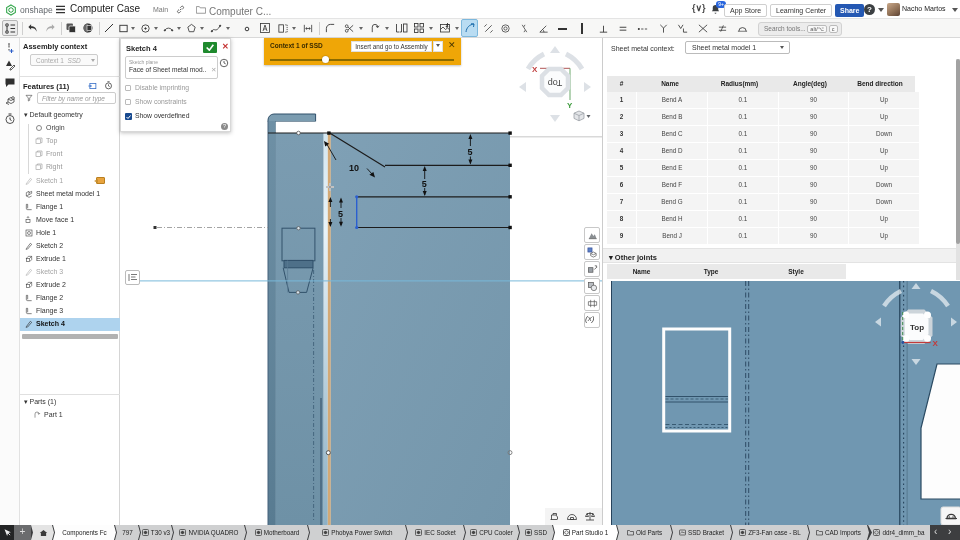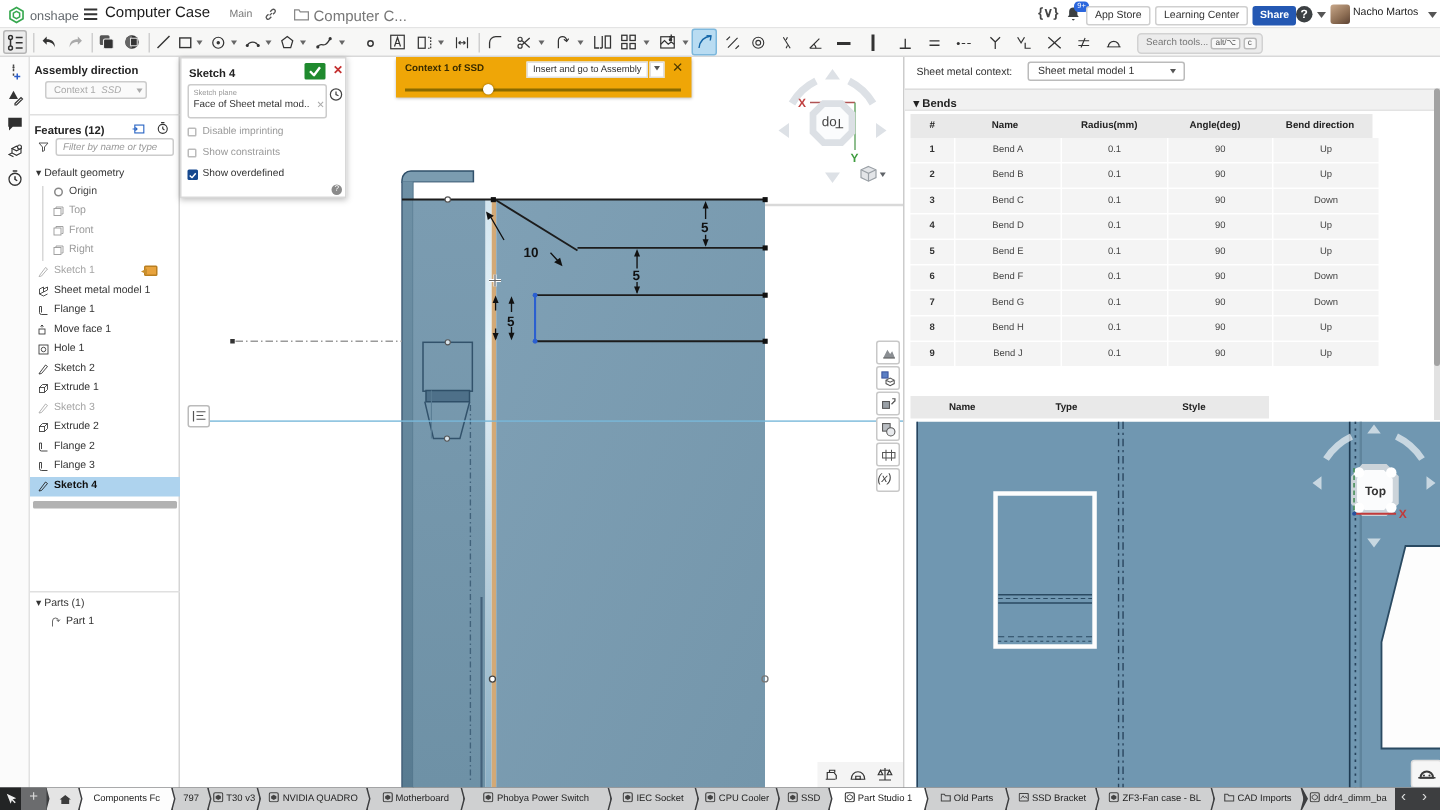--- a/index.html
+++ b/index.html
@@ -234,27 +234,27 @@
         <path d="M8 8 14 5l6 3-6 3z"></path>
         <path d="M8 8v6l6 3 6-3V8M8 14l-4 2 6 3"></path>
         <circle cx="18" cy="6" r="2.6" fill="#fff"></circle>
       </svg>
     <svg class="abs" style="left:4px;top:75px" width="12" height="12" viewBox="0 0 24 24" fill="none" stroke="#333" stroke-width="1.7">
         <circle cx="12" cy="13" r="8"></circle>
         <path d="M12 9v4l3 2M9 2h6" stroke-width="2"></path>
       </svg>
   </div>
   <div class="abs" id="lpanel">
-    <div class="abs" style="left:3px;top:4px;font-size:7.5px;font-weight:bold;color:#222">Assembly direction</div>
+    <div class="abs" style="left:3px;top:4px;font-size:7.5px;font-weight:bold;color:#222">Assembly context</div>
     <div class="abs" style="left:10px;top:16px;width:68px;height:12px;border:1px solid #ccc;border-radius:2px;background:#fafafa">
       <span class="abs" style="left:5px;top:2px;font-size:6.5px;color:#aaa">Context 1&nbsp;&nbsp;<i>SSD</i></span>
       <span class="abs" style="left:60px;top:4px;width:0;height:0;border-left:2.5px solid transparent;border-right:2.5px solid transparent;border-top:3.5px solid #aaa"></span>
     </div>
     <div class="abs" style="left:0;top:38px;width:100px;height:1px;background:#e0e0e0"></div>
-    <div class="abs" style="left:3px;top:44px;font-size:7.5px;font-weight:bold;color:#222">Features (12)</div>
+    <div class="abs" style="left:3px;top:44px;font-size:7.5px;font-weight:bold;color:#222">Features (11)</div>
     <svg class="abs" style="left:68px;top:44px" width="9" height="8" viewBox="0 0 24 20" fill="none" stroke="#2b66c4" stroke-width="2">
         <rect x="5" y="3" width="16" height="14"></rect>
         <path d="M1 10h8M6 7l3 3-3 3"></path>
       </svg>
     <svg class="abs" style="left:84px;top:43px" width="9" height="9" viewBox="0 0 24 24" fill="none" stroke="#333" stroke-width="2">
         <circle cx="12" cy="13" r="8"></circle>
         <path d="M12 9v4l3 2M9 2h6"></path>
       </svg>
     <svg class="abs" style="left:5px;top:56px" width="8" height="8" viewBox="0 0 24 24" fill="none" stroke="#555" stroke-width="2">
         <path d="M3 4h18l-7 8v7l-4 2v-9z"></path>
@@ -534,23 +534,20 @@
       <span class="abs" style="left:171.5px;top:6px;width:0;height:0;border-left:2.5px solid transparent;border-right:2.5px solid transparent;border-top:3.5px solid #555"></span>
       <span class="abs" style="left:184px;top:2px;font-size:9px;color:#4a3800">✕</span>
       <div class="abs" style="left:6px;top:21.2px;width:184px;height:1.6px;background:#8a6a00"></div>
       <div class="abs" style="left:58px;top:18px;width:7px;height:7px;border-radius:50%;background:#fff;box-shadow:0 0 1.5px rgba(0,0,0,.5)"></div>
     </div>
   </div>
   <div class="abs" id="rpanel">
     <span class="abs" style="left:8px;top:7px;font-size:7px;color:#333">Sheet metal context:</span>
     <span class="abs" style="left:82px;top:3px;width:105px;height:13px;border:1px solid #bbb;border-radius:2px;background:#fff;font-size:7px;color:#333;line-height:12px;padding-left:6px">Sheet metal model 1</span>
     <span class="abs" style="left:177px;top:8px;width:0;height:0;border-left:2.8px solid transparent;border-right:2.8px solid transparent;border-top:3.6px solid #555"></span>
-    <div class="abs" style="left:0;top:21px;width:358px;height:15px;background:#f1f1f1;border-top:1px solid #ddd;border-bottom:1px solid #e3e3e3">
-      <span class="abs" style="left:6px;top:3.5px;font-size:7.5px;font-weight:bold;color:#222">▾ Bends</span>
-    </div>
     <div class="abs" style="left:4px;top:38px;width:308px;height:16px;background:#e9e9e9"></div>
     <span class="abs small" style="left:4px;top:42px;width:29px;text-align:center;font-weight:bold;font-size:6.5px;color:#222">#</span>
     <span class="abs small" style="left:33px;top:42px;width:68px;text-align:center;font-weight:bold;font-size:6.5px;color:#222">Name</span>
     <span class="abs small" style="left:101px;top:42px;width:71px;text-align:center;font-weight:bold;font-size:6.5px;color:#222">Radius(mm)</span>
     <span class="abs small" style="left:172px;top:42px;width:70px;text-align:center;font-weight:bold;font-size:6.5px;color:#222">Angle(deg)</span>
     <span class="abs small" style="left:242px;top:42px;width:70px;text-align:center;font-weight:bold;font-size:6.5px;color:#222">Bend direction</span>
     <div id="bendrows">
       <div class="brow" style="top:54px">
           <span class="c1">1</span>
           <span class="c2">Bend A</span>
@@ -607,20 +604,23 @@
           <span class="c4">90</span>
           <span class="c5">Up</span>
         </div>
       <div class="brow" style="top:190px">
           <span class="c1">9</span>
           <span class="c2">Bend J</span>
           <span class="c3">0.1</span>
           <span class="c4">90</span>
           <span class="c5">Up</span>
         </div>
+    </div>
+    <div class="abs" style="left:0;top:210px;width:358px;height:15px;background:#f1f1f1;border-top:1px solid #e3e3e3;border-bottom:1px solid #e3e3e3">
+      <span class="abs" style="left:6px;top:3.5px;font-size:7.5px;font-weight:bold;color:#222">▾ Other joints</span>
     </div>
     <div class="abs" style="left:4px;top:226px;width:239px;height:15px;background:#e9e9e9"></div>
     <span class="abs small" style="left:4px;top:230px;width:69px;text-align:center;font-weight:bold;font-size:6.5px;color:#222">Name</span>
     <span class="abs small" style="left:73px;top:230px;width:70px;text-align:center;font-weight:bold;font-size:6.5px;color:#222">Type</span>
     <span class="abs small" style="left:143px;top:230px;width:100px;text-align:center;font-weight:bold;font-size:6.5px;color:#222">Style</span>
     <div class="abs" style="left:353px;top:21px;width:4px;height:221px;background:#e2e2e2"></div>
     <div class="abs" style="left:353px;top:21px;width:4px;height:185px;background:#a2a2a2;border-radius:2px"></div>
     <svg class="abs" style="left:0;top:243px" width="358" height="244" viewBox="0 0 358 244">
       <rect x="0" y="0" width="358" height="244" fill="#fff"></rect>
       <rect x="8" y="0" width="350" height="244" fill="#7097b1"></rect>

